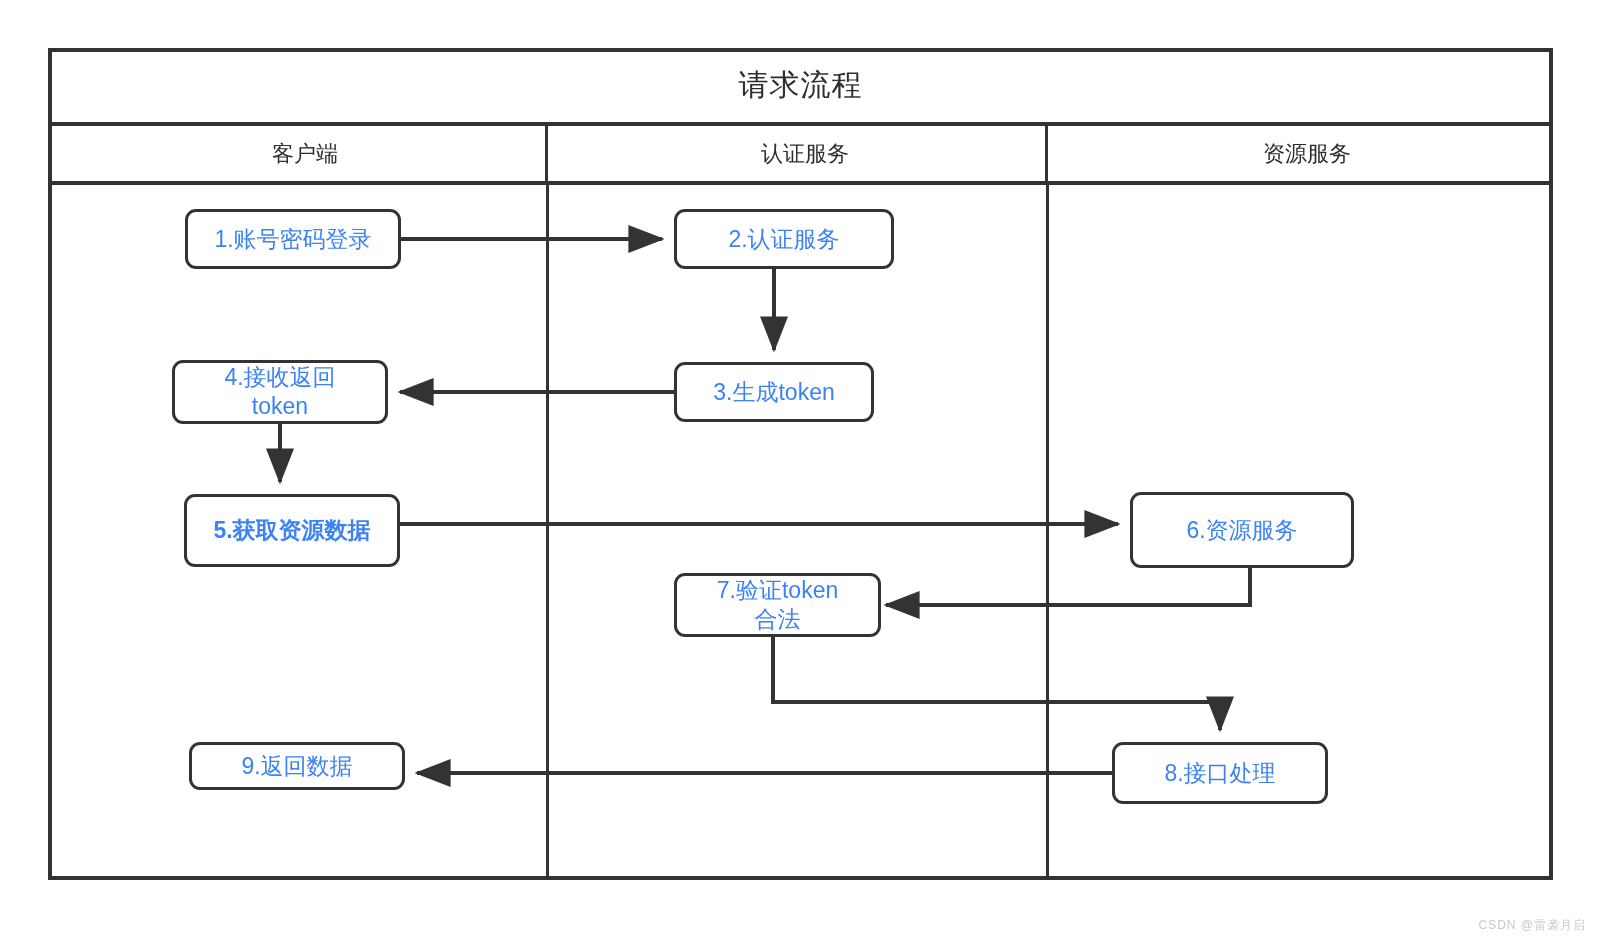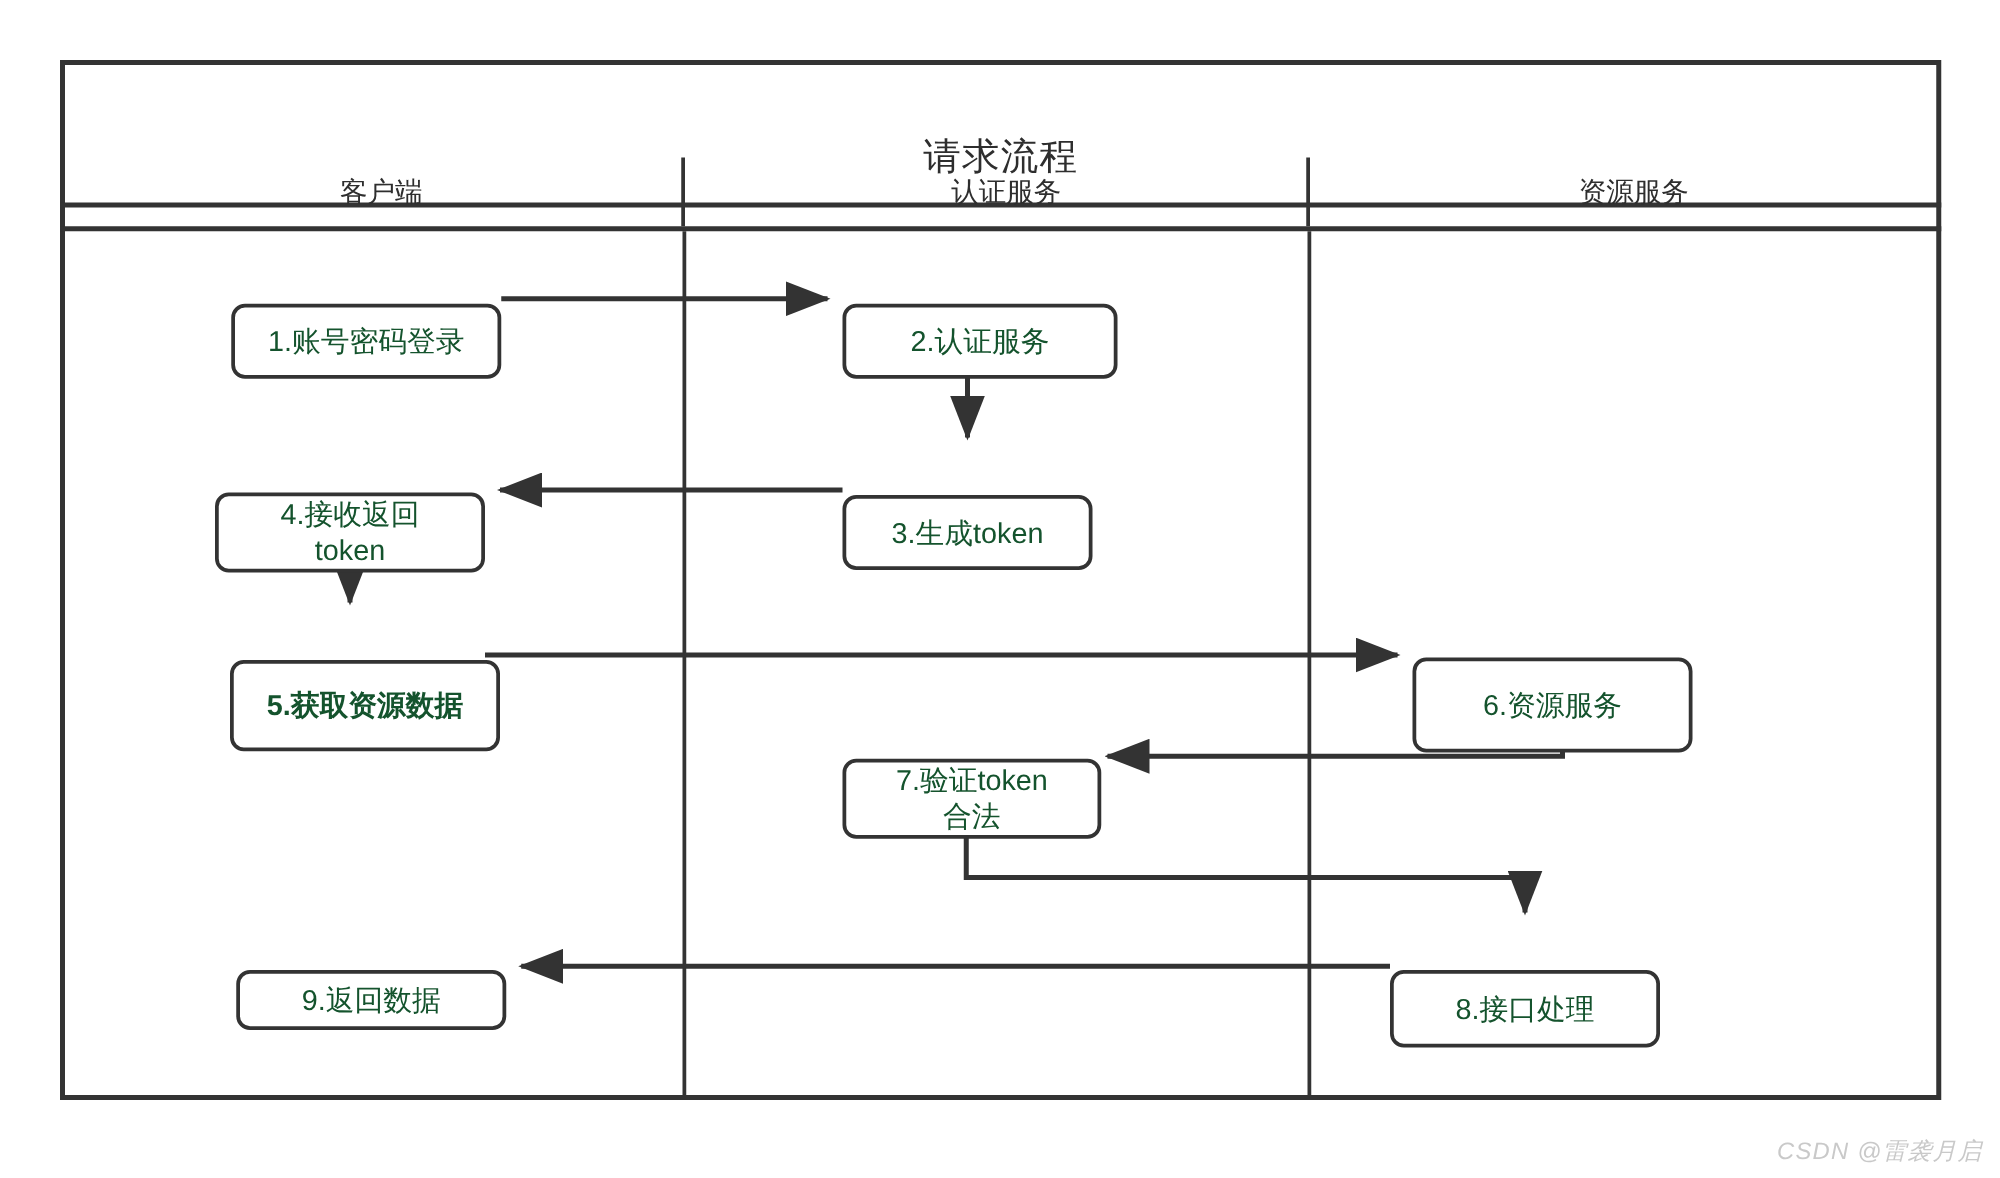--- a/index.html
+++ b/index.html
@@ -37,21 +37,20 @@
     position: absolute;
     left: 48px;
     top: 48px;
     width: 1505px;
     height: 78px;
     box-sizing: border-box;
     border-bottom: 4px solid #333333;
     display: flex;
     align-items: center;
     justify-content: center;
-    margin-top: 40px;
   }
   .title-text {
     font-size: 30px;
     color: #2e2e2e;
     letter-spacing: 1px;
   }
 
   
   .lane-head-row {
     position: absolute;
@@ -93,47 +92,45 @@
     box-sizing: border-box;
     border: 3px solid #333333;
     border-radius: 11px;
     background: #ffffff;
     display: flex;
     align-items: center;
     justify-content: center;
     text-align: center;
     font-size: 23px;
     line-height: 1.25;
-    color: #14532d;
+    color: #3b82f6;
     white-space: pre-line;
     z-index: 3;
-    margin-top: 34px;
   }
 
   
   .links {
     position: absolute;
     left: 0;
     top: 0;
     width: 1600px;
     height: 942px;
     z-index: 2;
     pointer-events: none;
   }
 
   
   .watermark {
     position: absolute;
     right: 14px;
     bottom: 8px;
-    font-size: 19px;
+    font-size: 12px;
     color: #c9c9c9;
     letter-spacing: 1px;
     white-space: nowrap;
-    font-style: italic;
   }
 </style>
 </head>
 <body>
 
 <div id="stage">
 
   <div class="frame"></div>
 
   <div class="title-band">

